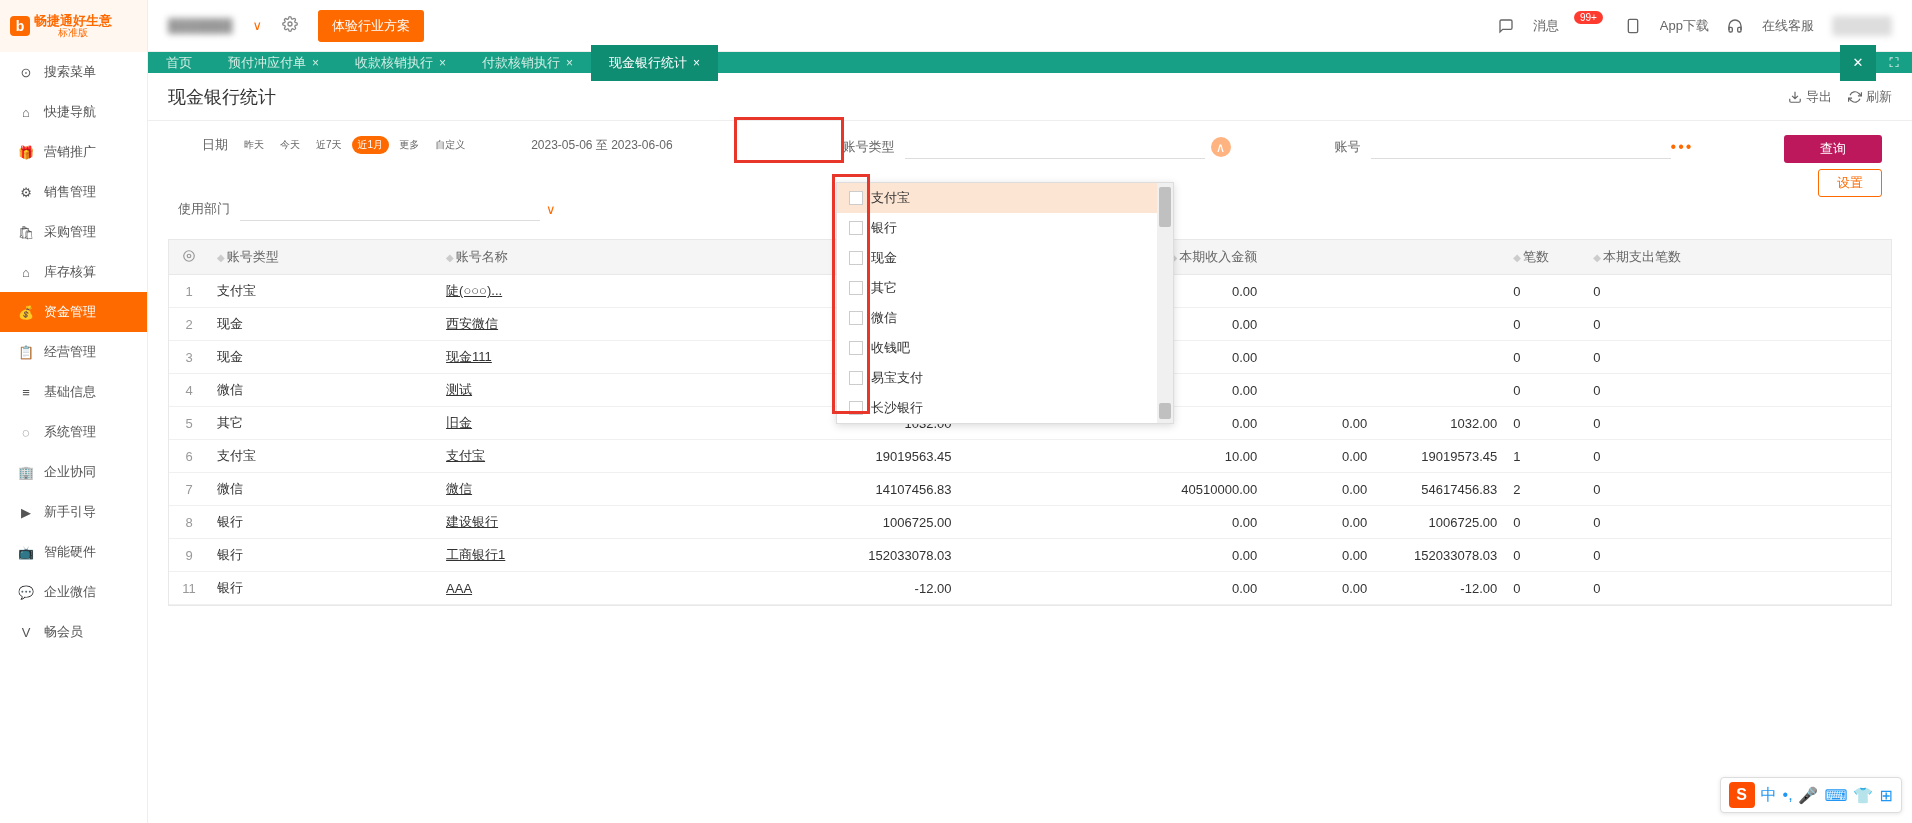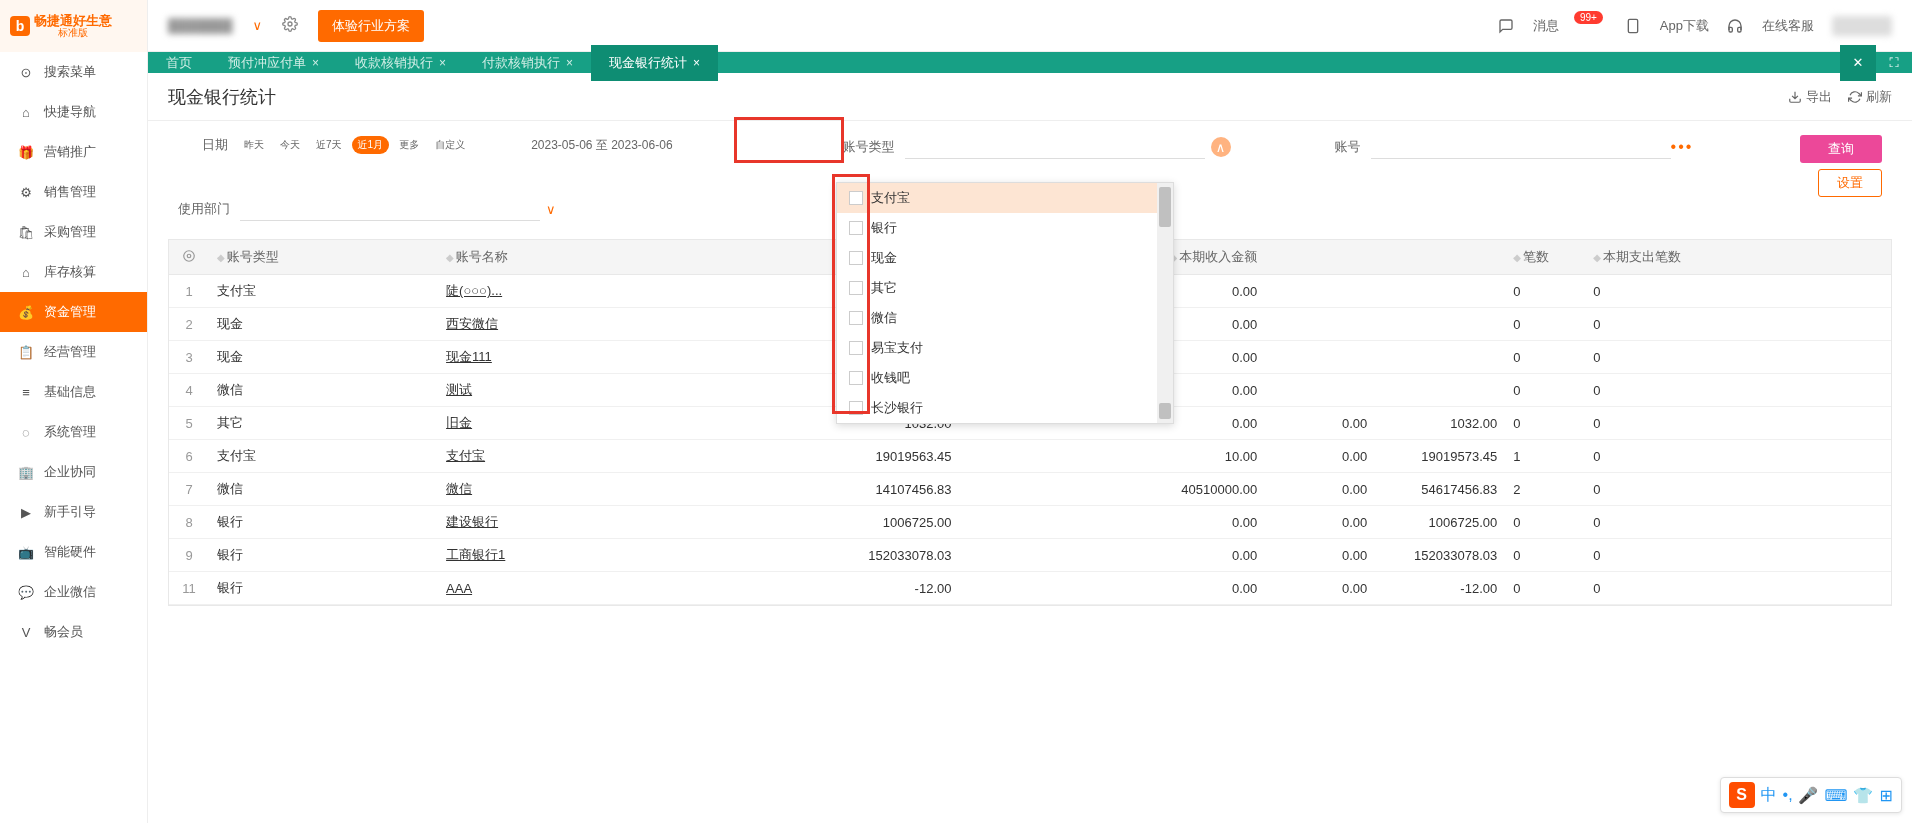--- a/index.html
+++ b/index.html
@@ -51,21 +51,21 @@
 .filter-group { display: flex; align-items: center; margin-right: 40px; margin-bottom: 10px; }
 .filter-label { color: #666; margin-right: 10px; min-width: 50px; text-align: right; }
 .date-btns { display: flex; align-items: center; gap: 4px; }
 .date-btn { padding: 2px 6px; cursor: pointer; color: #666; border-radius: 10px; font-size: 10px; }
 .date-btn.active { background: #ff6a00; color: #fff; border-radius: 10px; }
 .date-range { font-size: 12px; color: #666; margin-top: 2px; }
 .filter-input { border: none; border-bottom: 1px solid #ddd; width: 300px; padding: 4px; font-size: 13px; }
 .filter-input-wrap { position: relative; }
 .expand-toggle { width: 20px; height: 20px; border-radius: 50%; background: #ffb380; color: #fff; display: flex; align-items: center; justify-content: center; cursor: pointer; margin-left: 6px; }
 .filter-right { margin-left: auto; display: flex; flex-direction: column; gap: 6px; align-items: flex-end; }
-.query-btn { background: #ec4899; color: #fff; border: none; padding: 5px 28px; border-radius: 3px; cursor: pointer; font-size: 13px; }
+.query-btn { background: #be185d; color: #fff; border: none; padding: 5px 36px; border-radius: 3px; cursor: pointer; font-size: 13px; }
 .setting-btn { background: #fff; color: #ff6a00; border: 1px solid #ff6a00; padding: 4px 18px; border-radius: 3px; cursor: pointer; font-size: 13px; }
 .more-dots { color: #ff6a00; font-size: 16px; letter-spacing: 2px; cursor: pointer; margin-right: 10px; }
 
 
 .highlight-box { position: absolute; border: 3px solid #e8362a; pointer-events: none; z-index: 50; }
 .hb1 { left: 586px; top: 117px; width: 110px; height: 46px; }
 .hb2 { left: 684px; top: 174px; width: 38px; height: 240px; }
 
 
 .dropdown-panel { position: absolute; left: 688px; top: 182px; width: 338px; background: #fff; border: 1px solid #ddd; box-shadow: 0 2px 8px rgba(0,0,0,0.15); z-index: 40; }
@@ -316,25 +316,25 @@
           <div class="dropdown-item">
             <span class="dropdown-checkbox"></span>
             <span>其它</span>
           </div>
           <div class="dropdown-item">
             <span class="dropdown-checkbox"></span>
             <span>微信</span>
           </div>
           <div class="dropdown-item">
             <span class="dropdown-checkbox"></span>
+            <span>收钱吧</span>
+          </div>
+          <div class="dropdown-item">
+            <span class="dropdown-checkbox"></span>
             <span>易宝支付</span>
-          </div>
-          <div class="dropdown-item">
-            <span class="dropdown-checkbox"></span>
-            <span>收钱吧</span>
           </div>
           <div class="dropdown-item">
             <span class="dropdown-checkbox"></span>
             <span>长沙银行</span>
           </div>
         </div>
       <div class="dropdown-scroll">
         <div class="dropdown-thumb" style="top:4px;height:40px;"></div>
         <div class="dropdown-thumb" style="bottom:4px;height:16px;"></div>
       </div>

